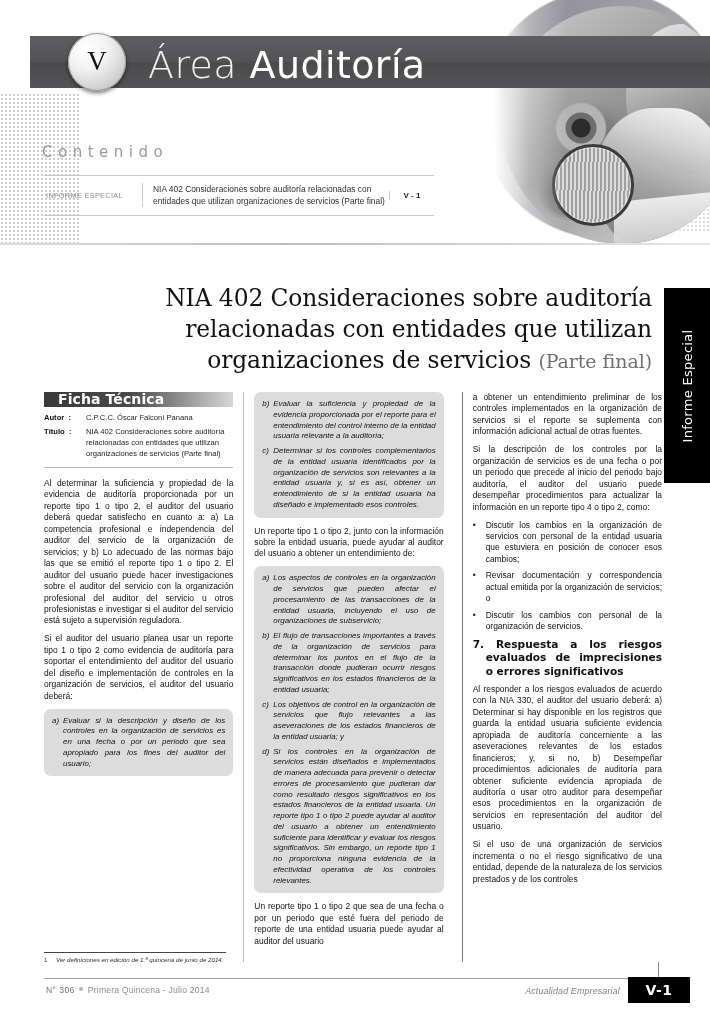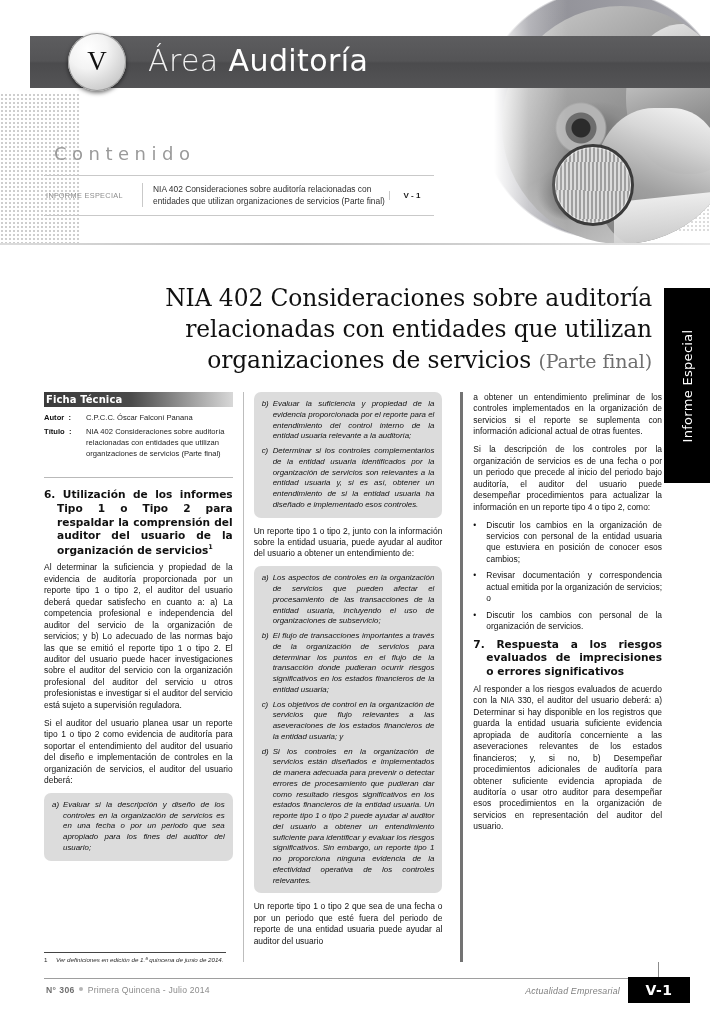--- a/index.html
+++ b/index.html
@@ -54,21 +54,21 @@
   .banner {
     position: absolute;
     left: 30px; top: 36px;
     width: 680px; height: 52px;
     background: linear-gradient(to bottom,#5d5d5f 0%, #545456 48%, #4b4b4d 52%, #545456 100%);
   }
   .banner-title {
     position: absolute;
     left: 148px; top: 43px;
     font-family: "DejaVu Sans", sans-serif;
-    font-size: 30px;
+    font-size: 38px;
     letter-spacing: .4px;
     color: #f2f2f2;
     font-weight: 300;
     white-space: nowrap;
   }
   .banner-title b { color:#ffffff; font-weight: 400; }
 
   .badge-v {
     position: absolute;
     left: 68px; top: 33px;
@@ -150,22 +150,22 @@
     opacity: .9;
   }
   .photo-fade {
     position: absolute; inset: 0;
     background: linear-gradient(90deg, #ffffff 0%, rgba(255,255,255,.35) 16%, rgba(255,255,255,0) 34%);
   }
 
   
   .contenido-label {
     position: absolute;
-    left: 54px; top: 143px;
-    font-size: 18px;
+    left: 42px; top: 143px;
+    font-size: 15px;
     letter-spacing: 5.5px;
     color: #9a9a9a;
     font-family: "DejaVu Sans", sans-serif;
   }
   .toc {
     position: absolute;
     left: 44px; top: 175px;
     width: 390px;
     border-top: 1px solid #c9c9c9;
     border-bottom: 1px solid #c9c9c9;
@@ -251,46 +251,46 @@
   .col {
     width: 192px;
     position: relative;
     font-size: 8.45px;
     line-height: 1.355;
     text-align: justify;
     color: #111;
   }
   .col.c1 { padding-right: 10px; }
   .col.c2 { padding: 0 10px; border-left: 1px solid #bdbdbd; }
-  .col.c3 { padding-left: 10px; border-left: 3px solid #737373; margin-left: 8px; }
+  .col.c3 { padding-left: 10px; border-left: 1px solid #737373; margin-left: 8px; }
 
   .col p { margin: 0 0 6.5px 0; }
 
   
   .ficha {
     margin-bottom: 10px;
   }
   .ficha-head {
     position: relative;
     height: 15px;
     background: linear-gradient(90deg,#3a3a3a 0%, #4a4a4a 46%, #8f8f8f 72%, #d8d8d8 100%);
     display: flex;
     align-items: center;
   }
   .ficha-head span {
     color: #fff;
-    font-size: 10px;
+    font-size: 14px;
     font-weight: bold;
-    padding-left: 2px;
+    padding-left: 14px;
     font-family: "DejaVu Sans", sans-serif;
     letter-spacing: .1px;
   }
   .ficha-body {
     border-bottom: 1px solid #b9b9b9;
-    padding: 5px 0 18px 0;
+    padding: 5px 0 8px 0;
   }
   .ficha-row {
     display: flex;
     font-size: 7.6px;
     line-height: 1.45;
     margin-bottom: 3px;
   }
   .ficha-row:last-child { margin-bottom: 0; }
   .ficha-key {
     width: 42px;
@@ -368,21 +368,21 @@
     width: 618px; height: 1px;
     background: #9e9e9e;
   }
   .footer-left {
     position: absolute;
     left: 46px; top: 985px;
     font-size: 8.6px;
     color: #8b8b8b;
     letter-spacing: .2px;
   }
-  .footer-left .issue { color: #6f6f6f; font-weight: bold; letter-spacing: .4px; }
+  .footer-left .issue { color: #6f6f6f; font-weight: normal; letter-spacing: .4px; }
   .footer-left .dot {
     display: inline-block;
     width: 4px; height: 4px;
     border-radius: 50%;
     background: #b5b5b5;
     margin: 0 5px 0 4px;
     vertical-align: 2px;
   }
   .footer-right {
     position: absolute;
@@ -476,21 +476,20 @@
             <div class="ficha-key">Autor&nbsp;&nbsp;:</div>
             <div class="ficha-val">C.P.C.C. Óscar Falconí Panana</div>
           </div>
           <div class="ficha-row">
             <div class="ficha-key">Título&nbsp;&nbsp;:</div>
             <div class="ficha-val">NIA 402 Consideraciones sobre auditoría relacionadas con entidades que utilizan organizaciones de servicios (Parte final)</div>
           </div>
         </div>
       </div>
 
-      <h2 class="sec"><span>6. Utilización de los informes Tipo 1 o Tipo 2 para respaldar la comprensión del auditor del usuario de la organización de servicios</span><sup>1</sup></h2>
 
       <p>Al determinar la suficiencia y propiedad de la evidencia de auditoría proporcionada por un reporte tipo 1 o tipo 2, el auditor del usuario deberá quedar satisfecho en cuanto a: a) La competencia profesional e independencia del auditor del servicio de la organización de servicios; y b) Lo adecuado de las normas bajo las que se emitió el reporte tipo 1 o tipo 2. El auditor del usuario puede hacer investigaciones sobre el auditor del servicio con la organización profesional del auditor del servicio u otros profesionistas e investigar si el auditor del servicio está sujeto a supervisión reguladora.</p>
       <p>Si el auditor del usuario planea usar un reporte tipo 1 o tipo 2 como evidencia de auditoría para soportar el entendimiento del auditor del usuario del diseño e implementación de controles en la organización de servicios, el auditor del usuario deberá:</p>
 
       <div class="callout">
         <div class="item">
           <div class="mk">a)</div>
           <div class="tx">Evaluar si la descripción y diseño de los controles en la organización de servicios es en una fecha o por un periodo que sea apropiado para los fines del auditor del usuario;</div>
         </div>
       </div>
@@ -552,20 +551,21 @@
         </div>
         <div class="item">
           <div class="mk">•</div>
           <div class="tx">Discutir los cambios con personal de la organización de servicios.</div>
         </div>
       </div>
 
       <h2 class="sec">7. Respuesta a los riesgos evaluados de imprecisiones o errores significativos</h2>
 
       <p>Al responder a los riesgos evaluados de acuerdo con la NIA 330, el auditor del usuario deberá: a) Determinar si hay disponible en los registros que guarda la entidad usuaria suficiente evidencia apropiada de auditoría concerniente a las aseveraciones relevantes de los estados financieros; y, si no, b) Desempeñar procedimientos adicionales de auditoría para obtener suficiente evidencia apropiada de auditoría o usar otro auditor para desempeñar esos procedimientos en la organización de servicios en representación del auditor del usuario.</p>
+      <p>Si el uso de una organización de servicios incrementa o no el riesgo significativo de una entidad, depende de la naturaleza de los servicios prestados y de los controles</p>
     </div>
   </div>
 
   <div class="footer-tick"></div>
   <div class="footer-rule"></div>
   <div class="footer-left">
     <span class="issue">N° 306</span><span class="dot"></span><span>Primera Quincena - Julio 2014</span>
   </div>
   <div class="footer-right">Actualidad Empresarial</div>
   <div class="footer-page">V-1</div>

